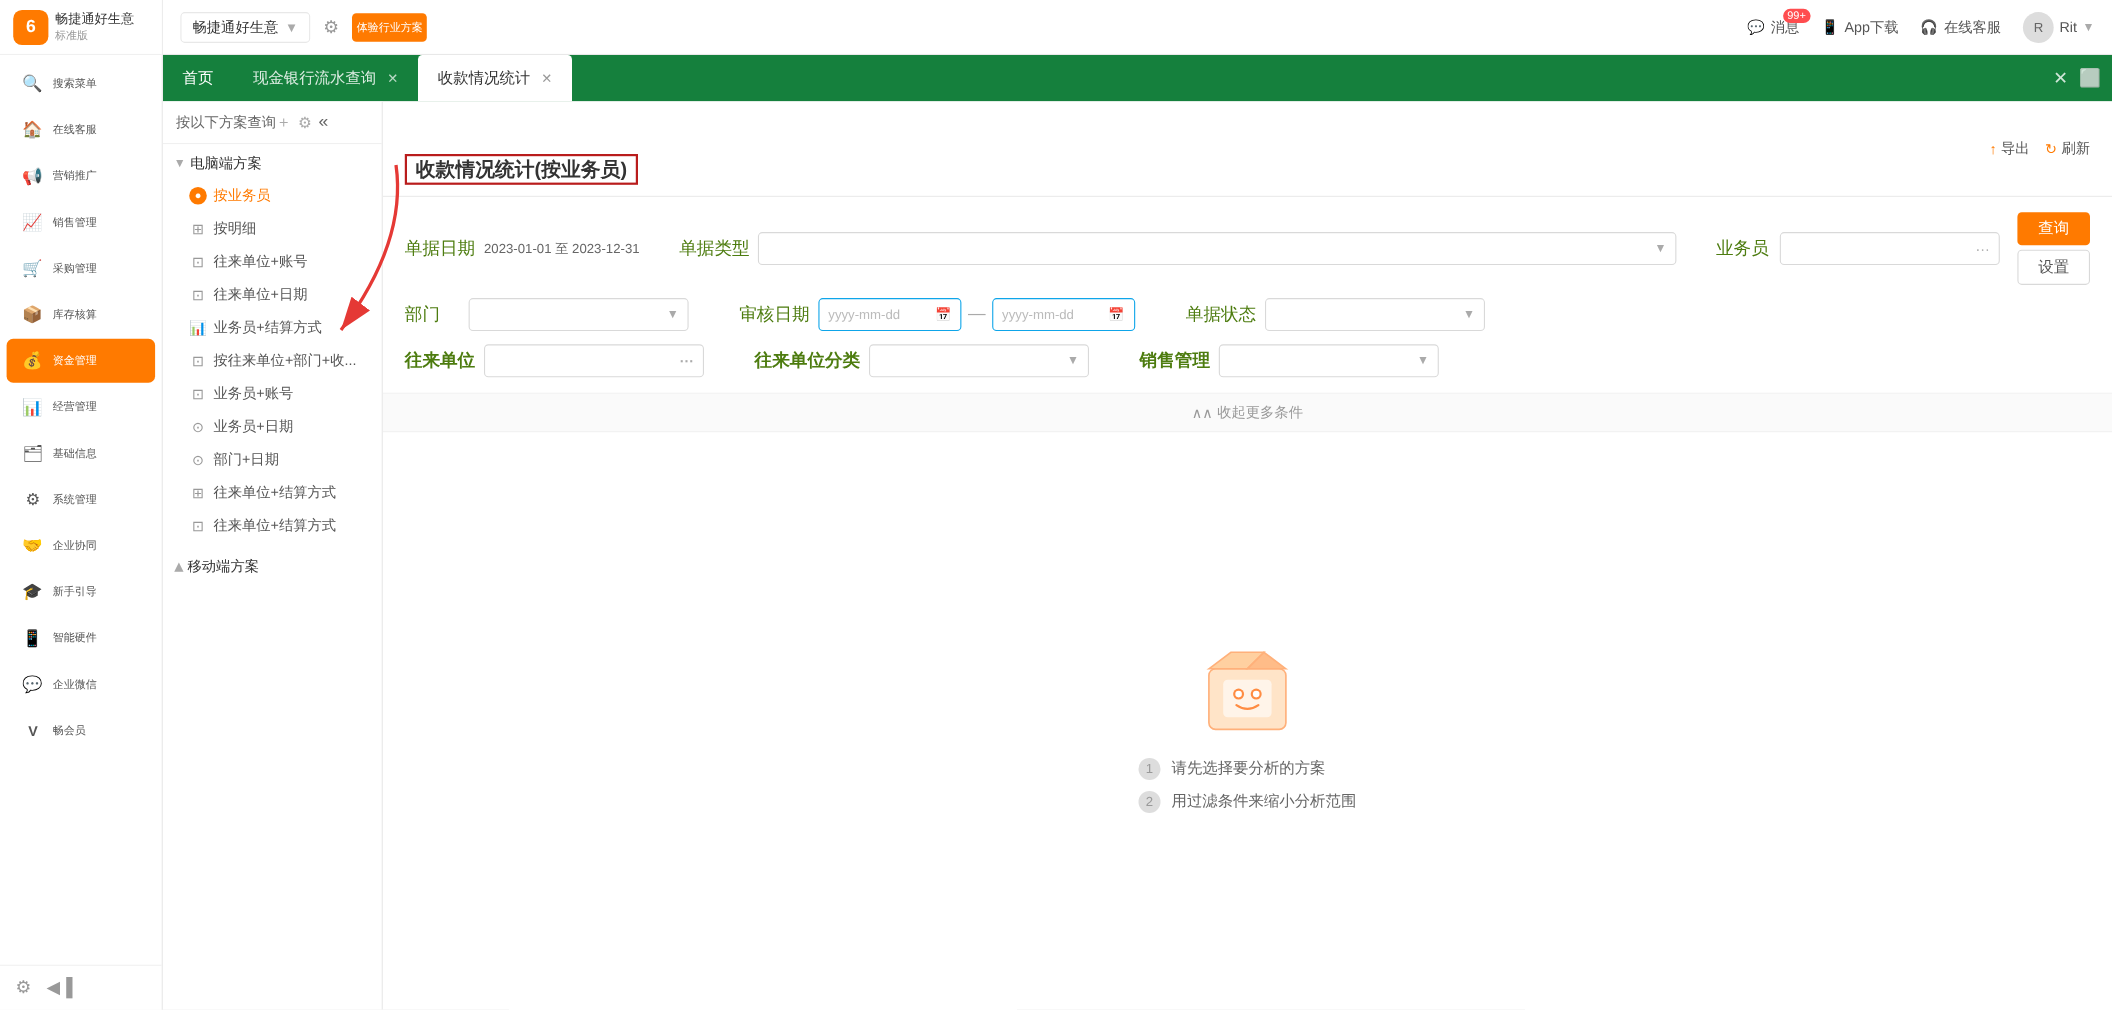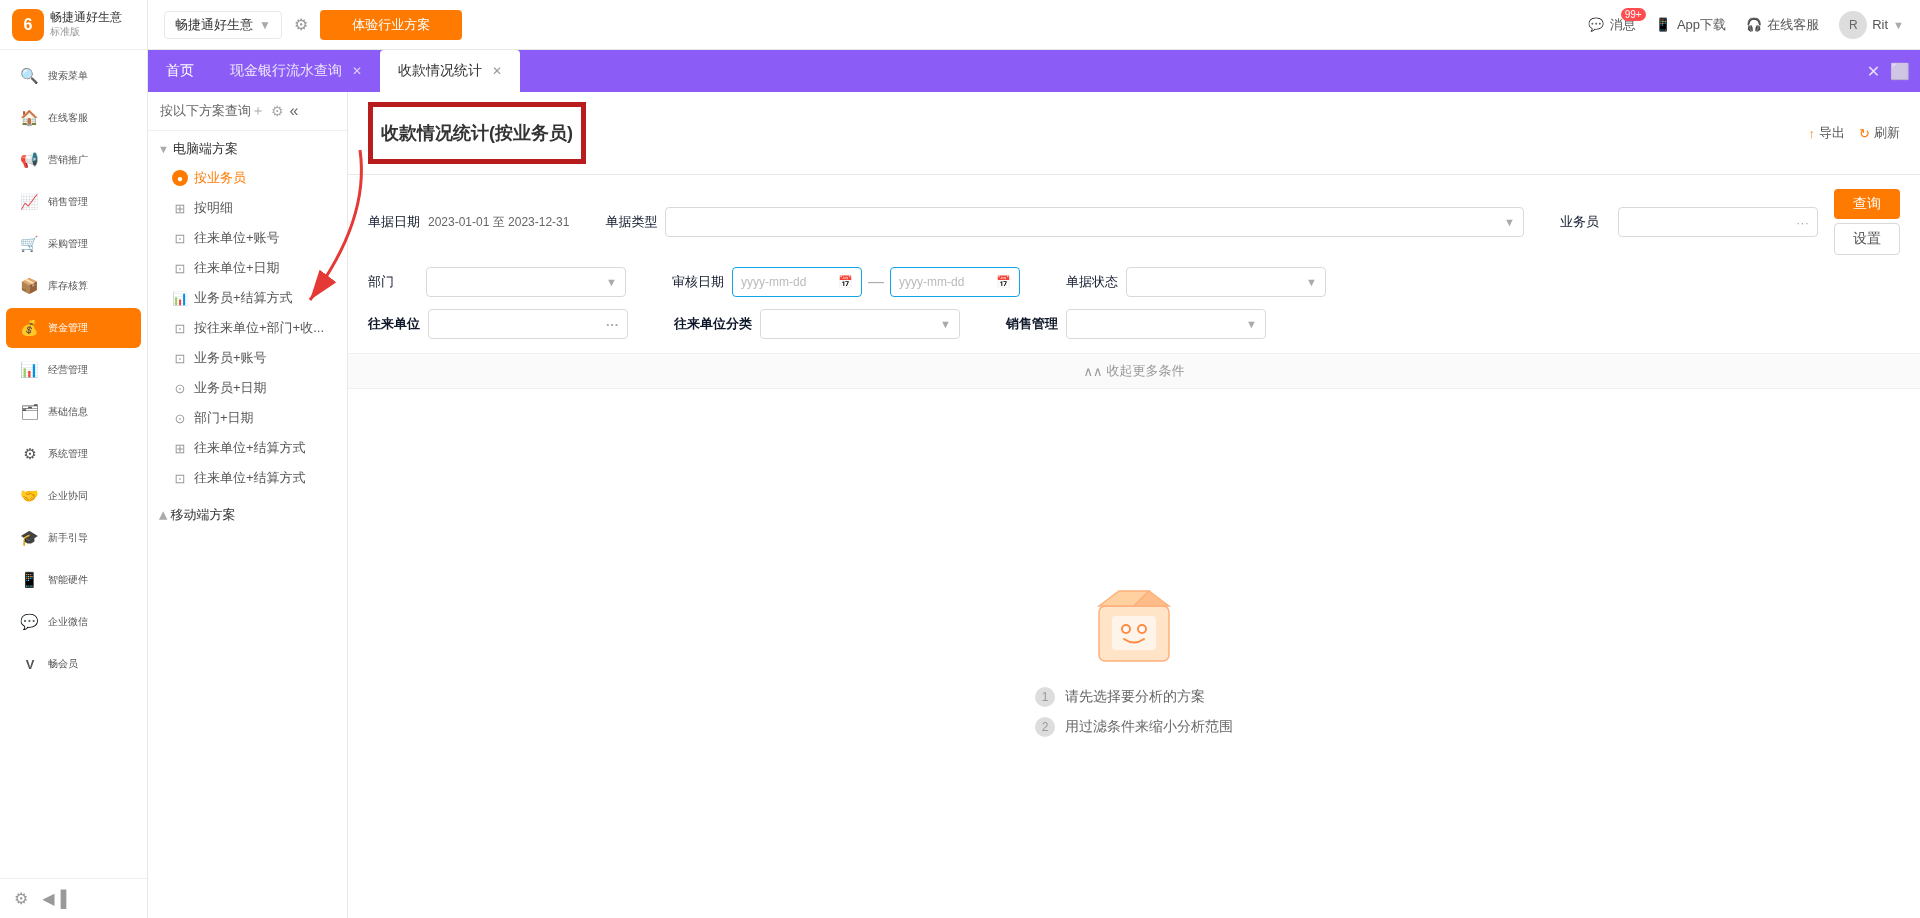--- a/index.html
+++ b/index.html
@@ -90,23 +90,23 @@
       padding: 4px 10px;
       border: 1px solid #e8e8e8;
       border-radius: 4px;
       cursor: pointer;
     }
     .header-gear { font-size: 16px; color: #999; cursor: pointer; }
     .trial-btn {
       background: #ff7a00;
       color: white;
       border: none;
-      padding: 6px 32px;
+      padding: 6px 4px;
       border-radius: 4px;
-      font-size: 13px;
+      font-size: 10px;
       cursor: pointer;
     }
     .header-right {
       margin-left: auto;
       display: flex;
       align-items: center;
       gap: 20px;
     }
     .header-action {
       display: flex;
@@ -136,21 +136,21 @@
       align-items: center;
       justify-content: center;
       font-size: 12px;
       color: #666;
     }
     .user-name { font-size: 13px; color: #555; }
 
     
     .tab-bar {
       height: 42px;
-      background: #8b5cf6;
+      background: #15803d;
       display: flex;
       align-items: center;
       padding: 0 0;
     }
     .tab-item {
       display: flex;
       align-items: center;
       height: 42px;
       padding: 0 18px;
       font-size: 14px;
@@ -254,22 +254,23 @@
       padding: 10px 20px;
       display: flex;
       align-items: center;
       justify-content: space-between;
       border-bottom: 1px solid #e8e8e8;
     }
     .page-title {
       font-size: 18px;
       font-weight: 600;
       color: #333;
-      border: 5px solid #b91c1c;
-      padding: 14px 8px;
+      border: 2px solid #b91c1c;
+      padding: 0 8px;
+      margin-top: 38px;
     }
     .page-title-actions { display: flex; gap: 14px; align-items: center; }
     .page-action-btn {
       display: flex;
       align-items: center;
       gap: 4px;
       color: #555;
       font-size: 13px;
       cursor: pointer;
     }
@@ -281,21 +282,21 @@
       padding: 14px 20px;
       border-bottom: 1px solid #f0f0f0;
     }
     .filter-row {
       display: flex;
       align-items: center;
       gap: 16px;
       margin-bottom: 12px;
     }
     .filter-row:last-child { margin-bottom: 0; font-weight: bold; }
-    .filter-label { font-size: 13px; color: #0f172a; white-space: nowrap; min-width: 50px; }
+    .filter-label { font-size: 16px; color: #4d7c0f; white-space: nowrap; min-width: 50px; }
     .filter-select {
       flex: 1;
       height: 30px;
       border: 1px solid #d9d9d9;
       border-radius: 4px;
       padding: 0 8px;
       font-size: 13px;
       color: #333;
       display: flex;
       align-items: center;

